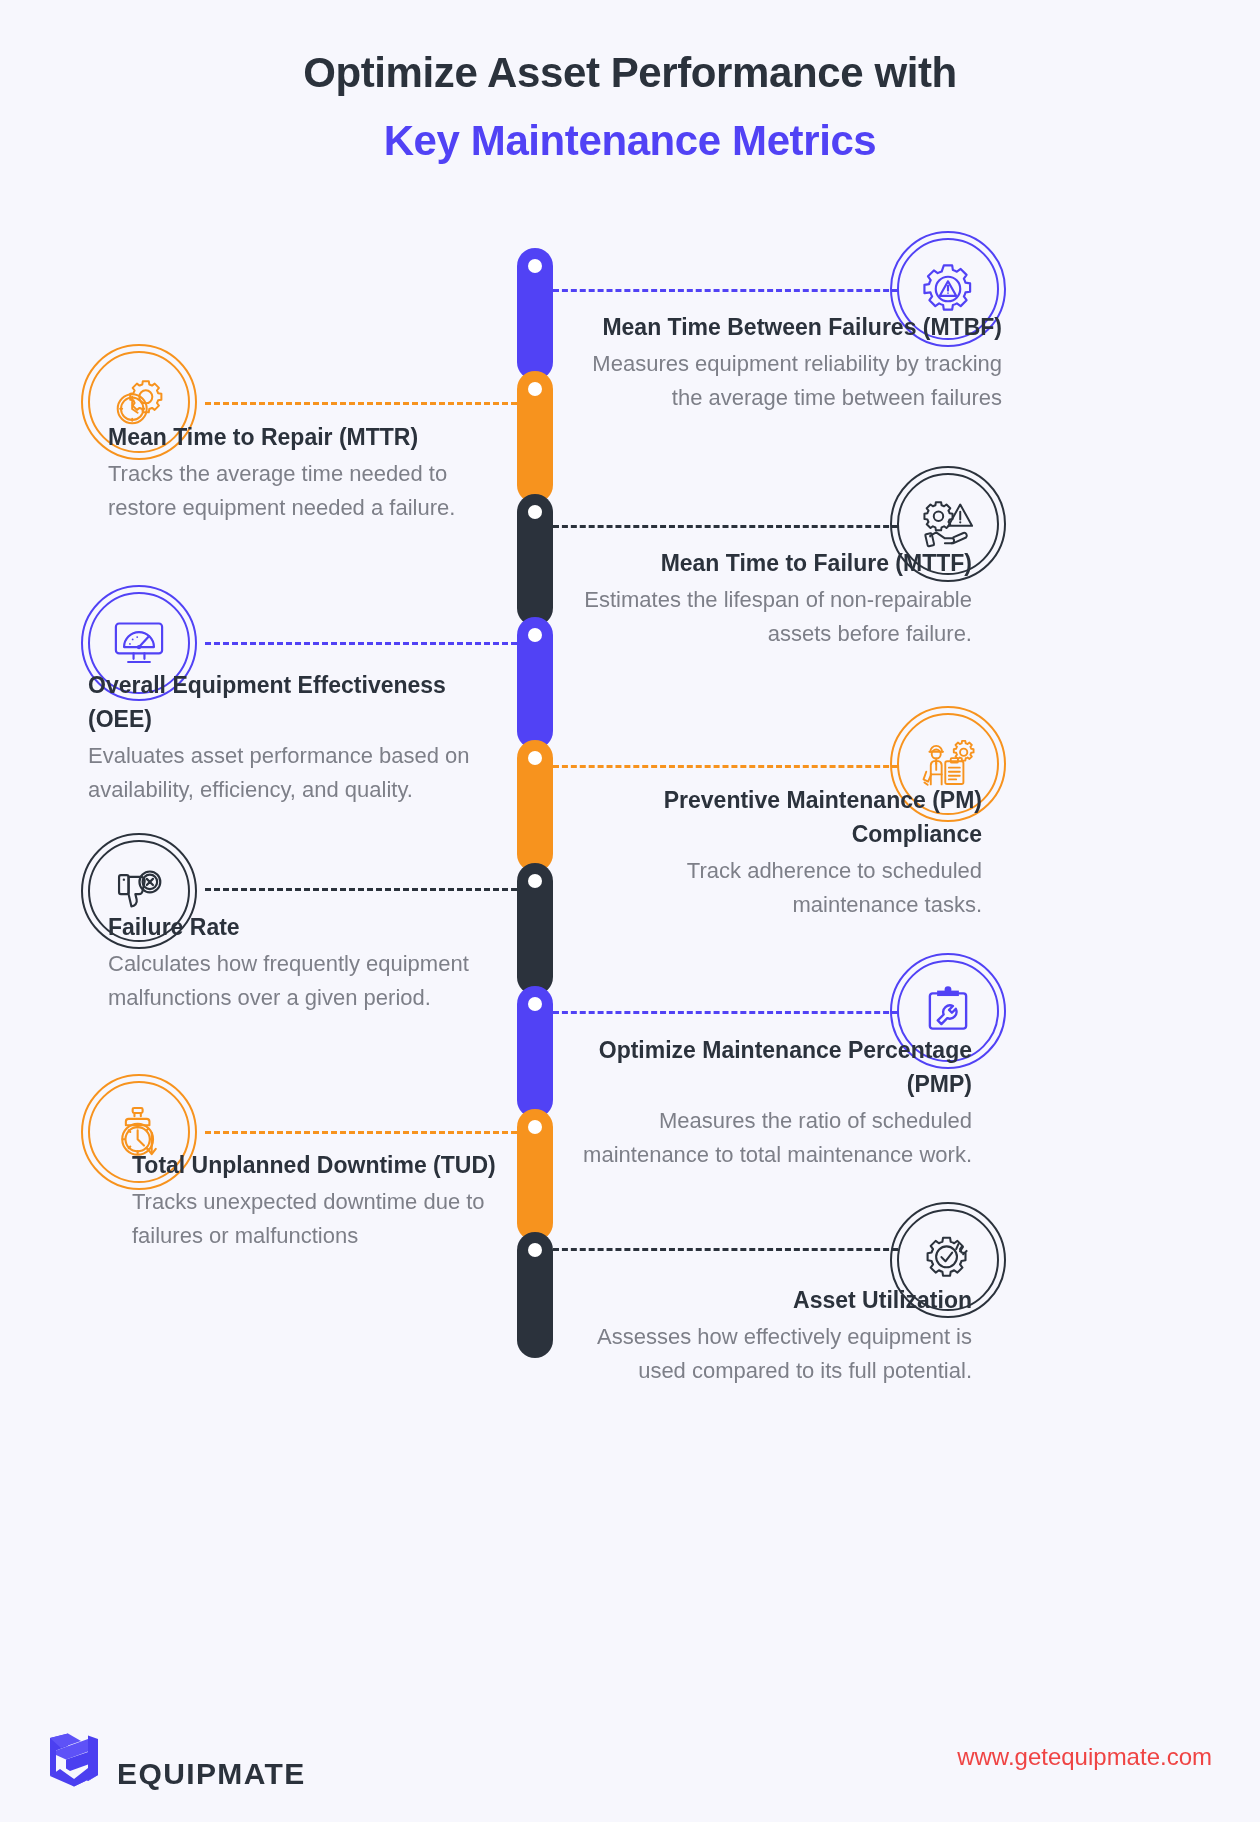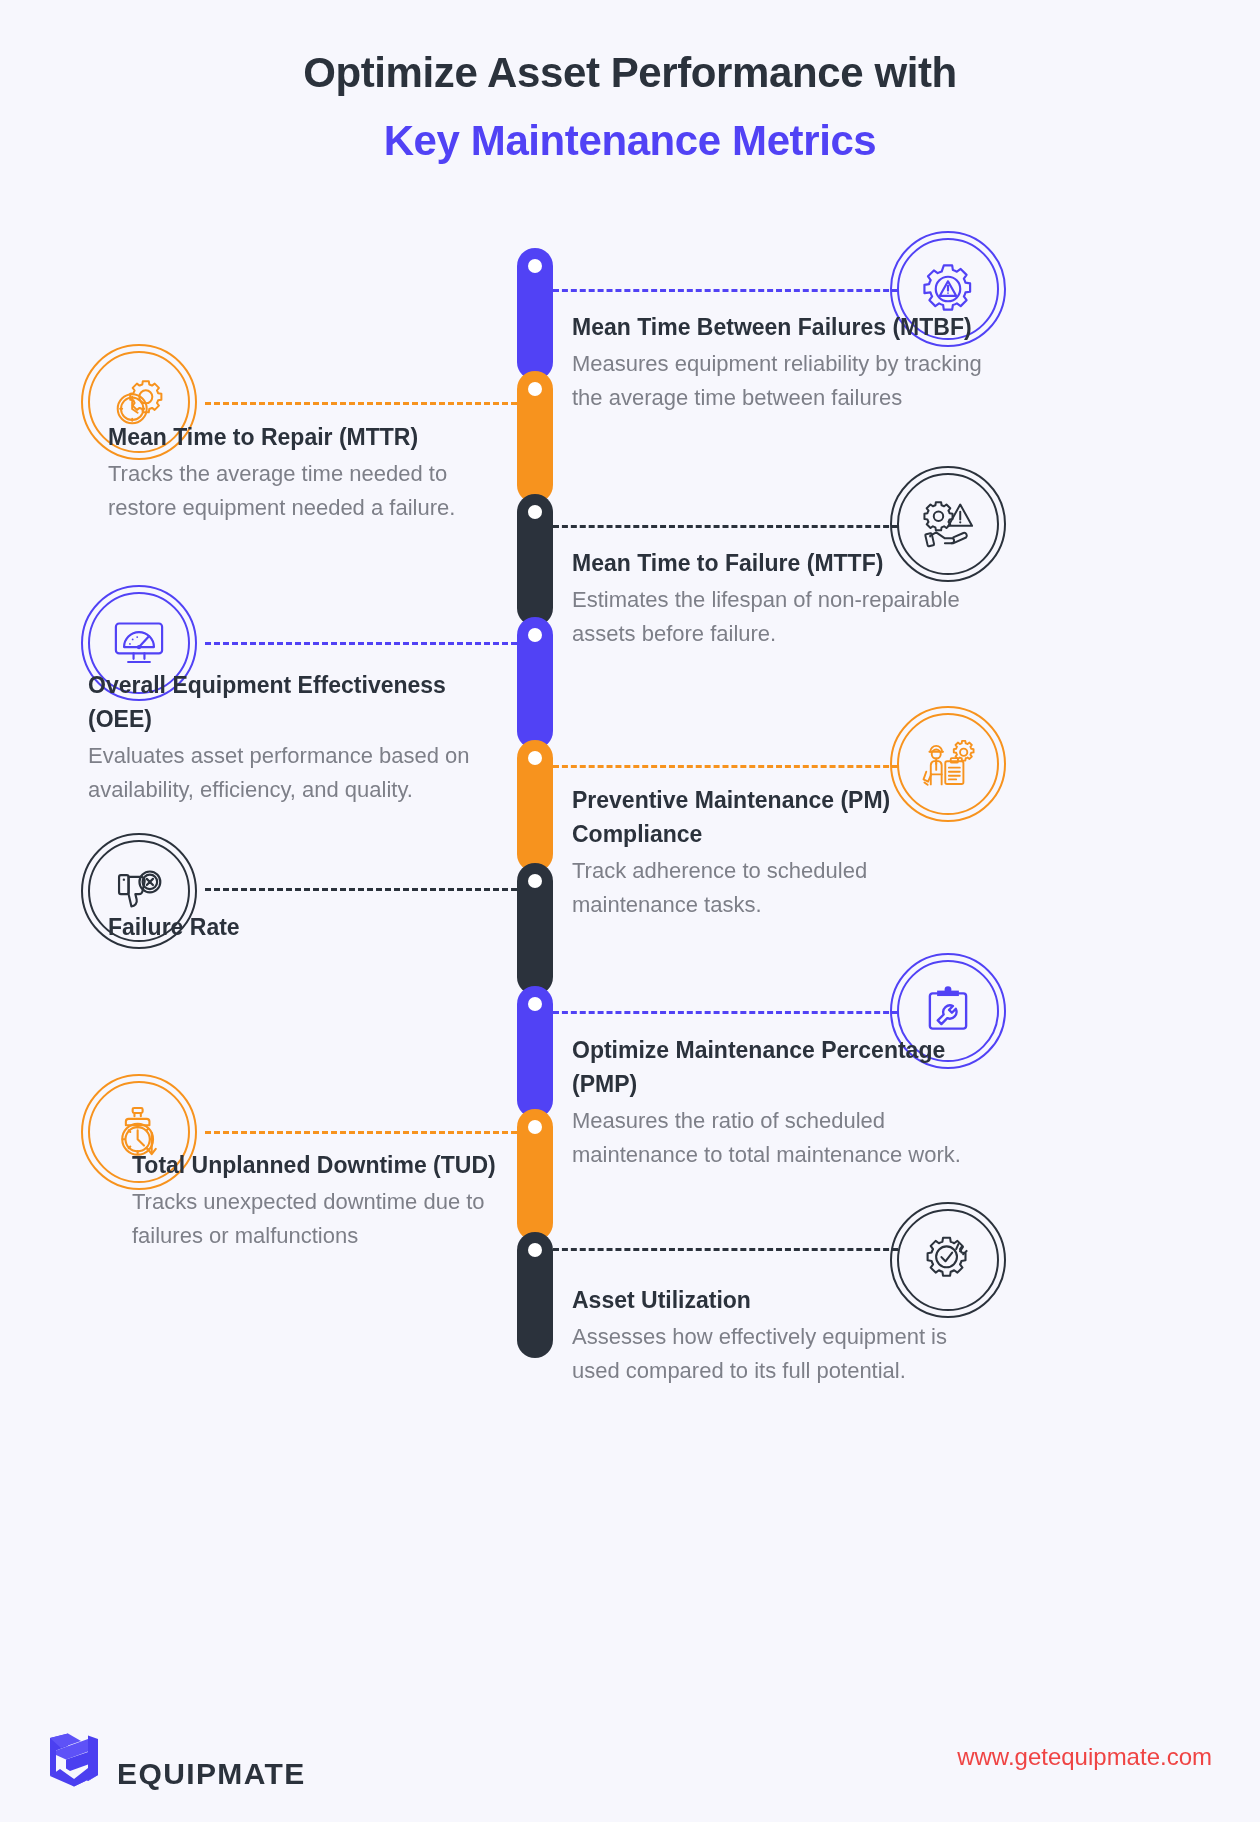--- a/index.html
+++ b/index.html
@@ -107,21 +107,21 @@
     color: #2b323c;
   }
   .block .desc {
     font-size: 22px;
     font-weight: 400;
     line-height: 1.55;
     color: #7d7f88;
     margin-top: 3px;
   }
   .block.left  { text-align: left; }
-  .block.right { text-align: left; }
+  .block.right { text-align: right; }
 
   
   .footer {
     position: absolute;
     left: 0;
     top: 1715px;
     width: 1260px;
     height: 100px;
   }
   .logo-wrap {
@@ -329,20 +329,21 @@
     <div class="desc">Track adherence to scheduled maintenance tasks.</div>
   </div>
 
   <div class="block left" style="left:88px; top:668px; width:398px;">
     <div class="ttl">Overall Equipment Effectiveness (OEE)</div>
     <div class="desc">Evaluates asset performance based on availability, efficiency, and quality.</div>
   </div>
 
   <div class="block left" style="left:108px; top:910px; width:378px;">
     <div class="ttl">Failure Rate</div>
+    <div class="desc">Calculates how frequently equipment malfunctions over a given period.</div>
   </div>
 
   <div class="block right" style="left:572px; top:1033px; width:400px;">
     <div class="ttl">Optimize Maintenance Percentage (PMP)</div>
     <div class="desc">Measures the ratio of scheduled maintenance to total maintenance work.</div>
   </div>
 
   <div class="block left" style="left:120px; top:1148px; width:366px;margin-left:12px;">
     <div class="ttl">Total Unplanned Downtime (TUD)</div>
     <div class="desc">Tracks unexpected downtime due to failures or malfunctions</div>

